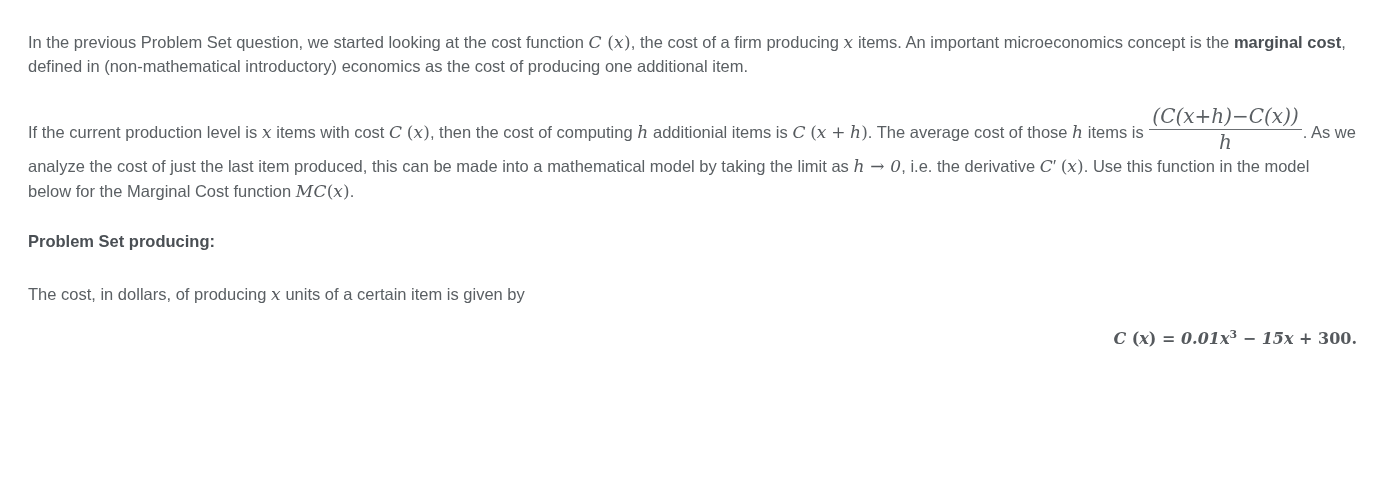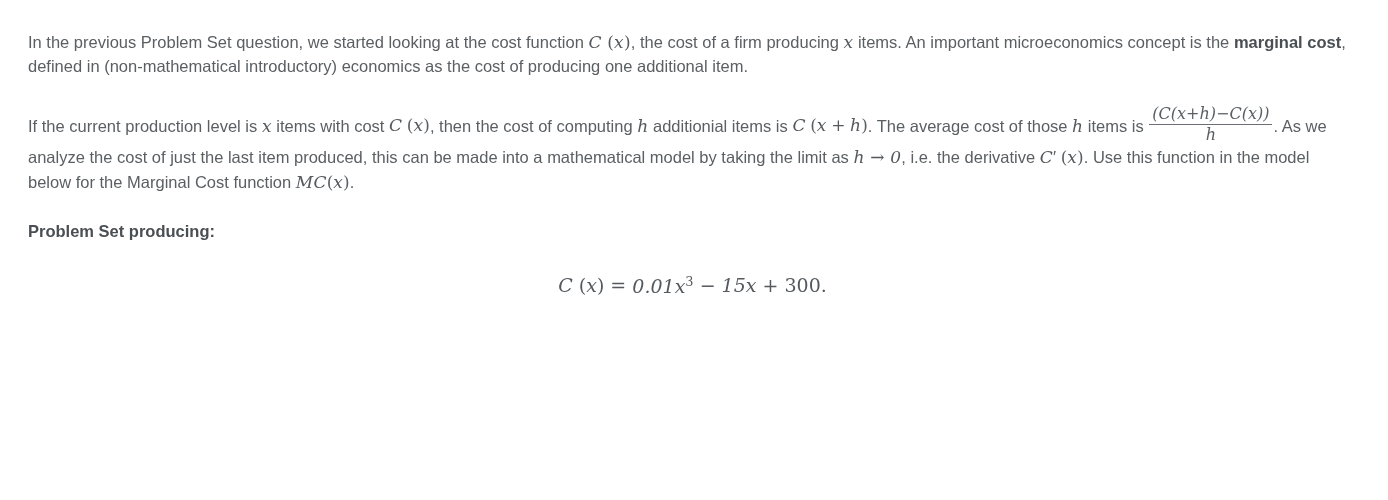--- a/index.html
+++ b/index.html
@@ -55,40 +55,41 @@
   .prime {
     font-style: normal;
   }
   
   .frac {
     display: inline-block;
     vertical-align: -0.55em;
     text-align: center;
     font-family: "DejaVu Serif", "Liberation Serif", serif;
     font-style: italic;
-    font-size: 16px;
+    font-size: 20px;
     line-height: 1.15;
     margin: 0 1px;
   }
   .frac .num {
     display: block;
     padding: 0 3px 1px 3px;
   }
   .frac .den {
     display: block;
     border-top: 1px solid #6b6f73;
     padding: 1px 3px 0 3px;
   }
   .eq-block {
-    text-align: center;
+    text-align: right;
     margin: 18px 0 30px 0;
     font-family: "DejaVu Serif", "Liberation Serif", serif;
     font-style: italic;
-    font-size: 19px;
+    font-size: 16px;
     color: #55595d;
+    font-weight: bold;
   }
   .eq-block .op {
     font-style: normal;
   }
   .lead {
     margin: 0 0 20px 0;
   }
   .heading {
     font-weight: bold;
     color: #4a4f54;
@@ -107,20 +108,23 @@
   <p class="para">
     <span>In the previous Problem Set question, we started looking at the cost function </span><span class="m nowrap"><span class="m">C</span> <span class="paren">(</span><span class="m">x</span><span class="paren">)</span></span><span>, the cost of a firm producing </span><span class="m">x</span><span> items. An important microeconomics concept is the </span><span class="bold">marginal cost</span><span>, defined in (non-mathematical introductory) economics as the cost of producing one additional item.</span>
   </p>
 
   <p class="para">
     <span>If the current production level is </span><span class="m">x</span><span> items with cost </span><span class="nowrap"><span class="m">C</span> <span class="paren">(</span><span class="m">x</span><span class="paren">)</span></span><span>, then the cost of computing </span><span class="m">h</span><span> additionial items is </span><span class="nowrap"><span class="m">C</span> <span class="paren">(</span><span class="m">x</span> <span class="mr">+</span> <span class="m">h</span><span class="paren">)</span></span><span>. The average cost of those </span><span class="m">h</span><span> items is </span><span class="frac"><span class="num">(C(x+h)−C(x))</span><span class="den">h</span></span><span>. As we analyze the cost of just the last item produced, this can be made into a mathematical model by taking the limit as </span><span class="m nowrap">h → 0</span><span>, i.e. the derivative </span><span class="nowrap"><span class="m">C</span><span class="prime">′</span> <span class="paren">(</span><span class="m">x</span><span class="paren">)</span></span><span>. Use this function in the model below for the Marginal Cost function </span><span class="nowrap"><span class="m">MC</span><span class="paren">(</span><span class="m">x</span><span class="paren">)</span></span><span>.</span>
   </p>
 
   <p class="heading">Problem Set producing:</p>
 
+  <p class="lead">
+    <span>The cost, in dollars, of producing </span><span class="m">x</span><span> units of a certain item is given by</span>
+  </p>
 
   <div class="eq-block">
     <span class="nowrap"><span>C</span> <span class="op">(</span><span>x</span><span class="op">)</span></span>
     <span class="op">=</span>
     <span><span>0.01x</span><sup class="exp">3</sup></span>
     <span class="op">−</span>
     <span>15x</span>
     <span class="op">+</span>
     <span class="op">300</span><span class="op">.</span>
   </div>

